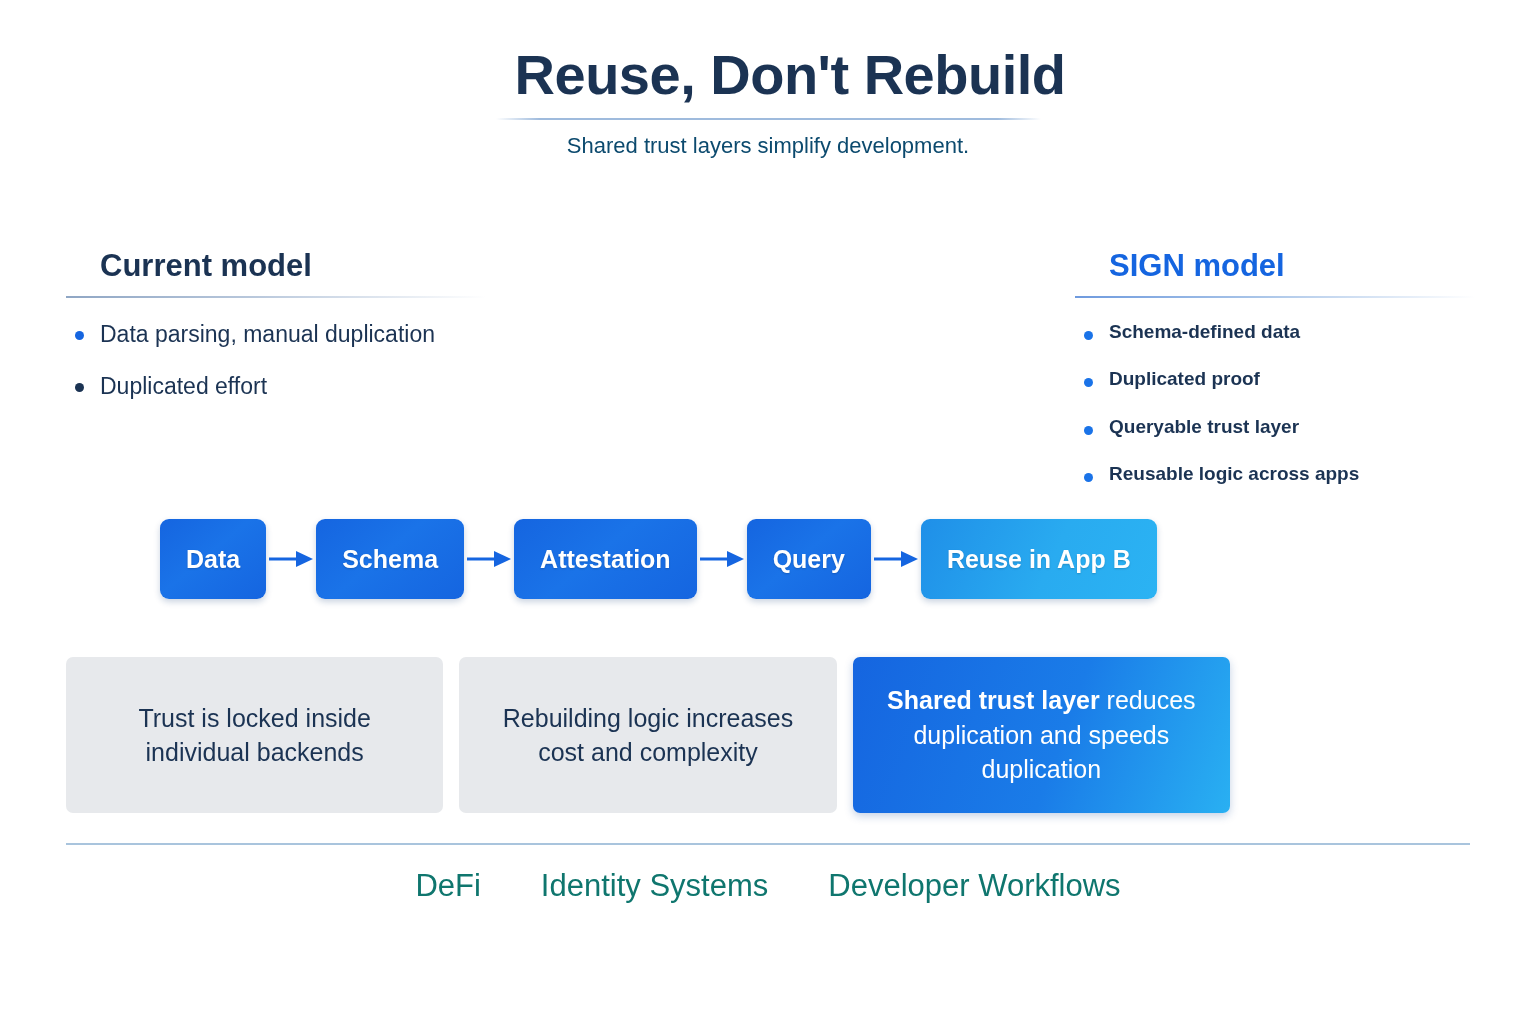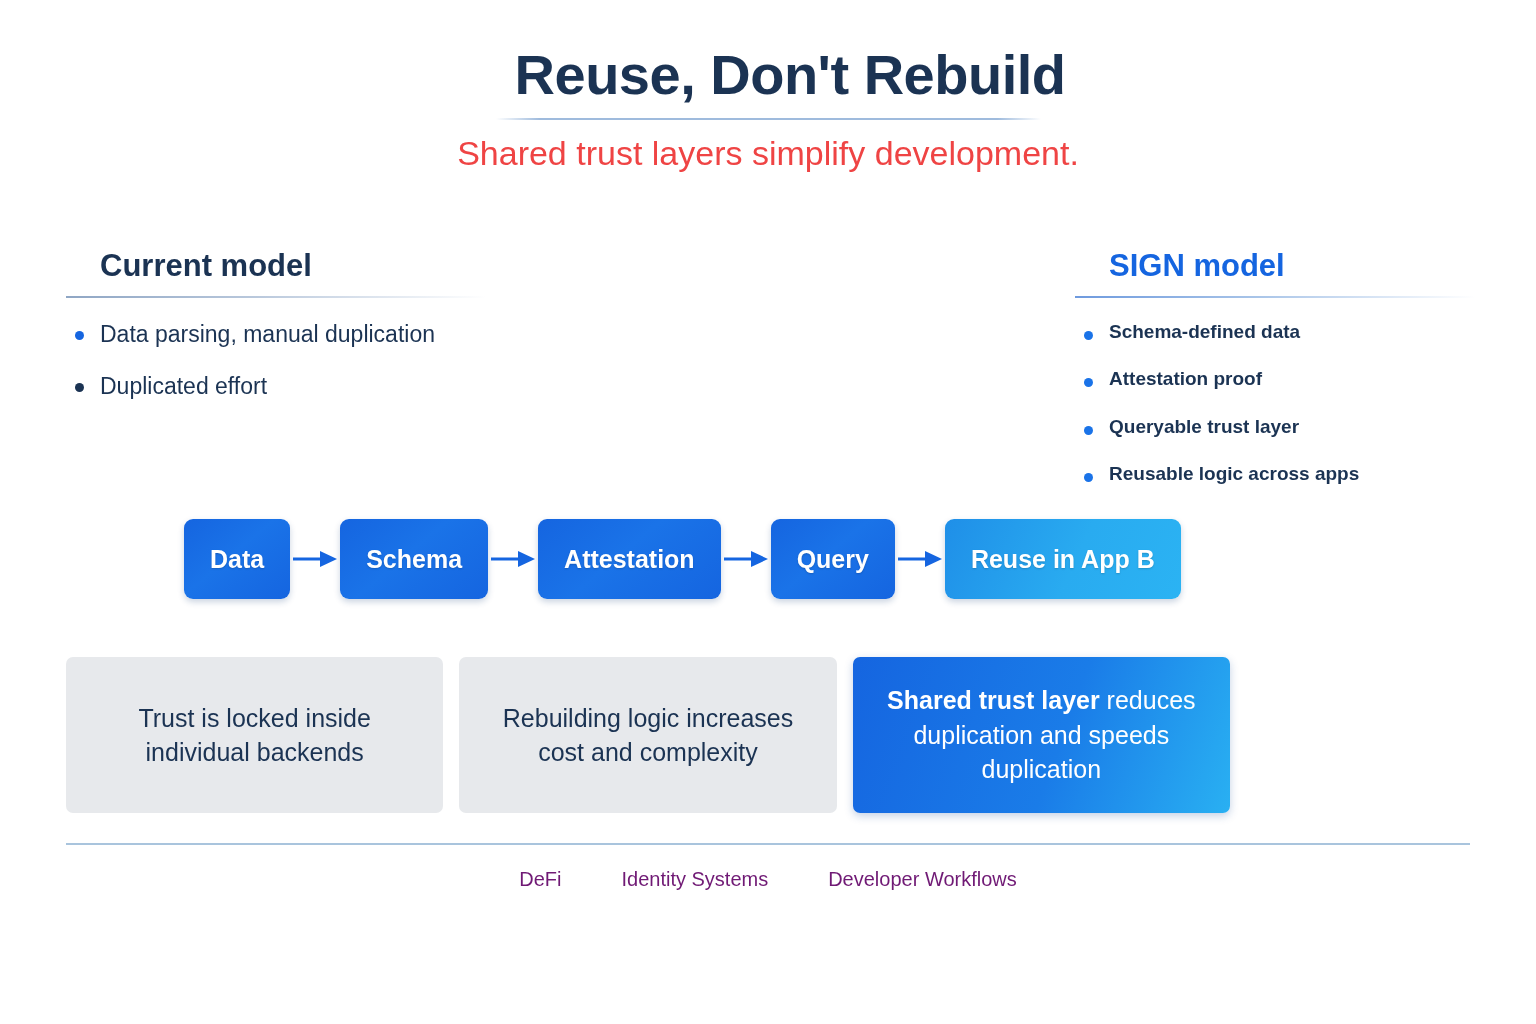--- a/index.html
+++ b/index.html
@@ -40,23 +40,23 @@
     margin: 0;
     padding-left: 44px;
   }
   .title-rule {
     width: 545px;
     height: 2px;
     margin: 13px auto 0 auto;
     background: linear-gradient(to right, #ffffff 0%, #9fbbdd 8%, #9fbbdd 92%, #ffffff 100%);
   }
   .subtitle {
-    font-size: 34px;
+    font-size: 22px;
     font-weight: normal;
-    color: #ef4444;
+    color: #0c4a6e;
     margin: 13px 0 0 0;
     line-height: 1.2;
   }
 
   
   .col {
     position: absolute;
     top: 232px;
   }
   .col-left  { left: 66px;  width: 420px; }
@@ -109,21 +109,20 @@
   .col-right .bullets li { font-weight: bold; font-size: 19px; margin-bottom: 24px; }
   .col-right .bullets li .dot { background: #1a73e8; }
 
   
   .pipeline {
     position: absolute;
     left: 160px;
     top: 519px;
     display: flex;
     align-items: center;
-    margin-left: 24px;
   }
   .chip {
     height: 80px;
     border-radius: 9px;
     display: flex;
     align-items: center;
     justify-content: center;
     color: #ffffff;
     font-size: 25px;
     font-weight: bold;
@@ -190,22 +189,22 @@
     background: #a9c4dd;
   }
   .footer {
     position: absolute;
     left: 0;
     top: 868px;
     width: 1536px;
     display: flex;
     justify-content: center;
     gap: 60px;
-    font-size: 20px;
-    color: #701a75;
+    font-size: 31px;
+    color: #0f766e;
   }
   .footer-item { white-space: nowrap; }
 </style>
 </head>
 <body>
 
 <div class="slide">
 
   <div class="header">
     <h1 class="title">Reuse, Don't Rebuild</h1>
@@ -231,21 +230,21 @@
   <div class="col col-right">
     <div class="col-heading">SIGN model</div>
     <div class="col-rule"></div>
     <ul class="bullets">
       <li>
         <span class="dot"></span>
         <span>Schema-defined data</span>
       </li>
       <li>
         <span class="dot"></span>
-        <span>Attestation proof</span>
+        <span>Duplicated proof</span>
       </li>
       <li>
         <span class="dot"></span>
         <span>Queryable trust layer</span>
       </li>
       <li>
         <span class="dot"></span>
         <span>Reusable logic across apps</span>
       </li>
     </ul>

